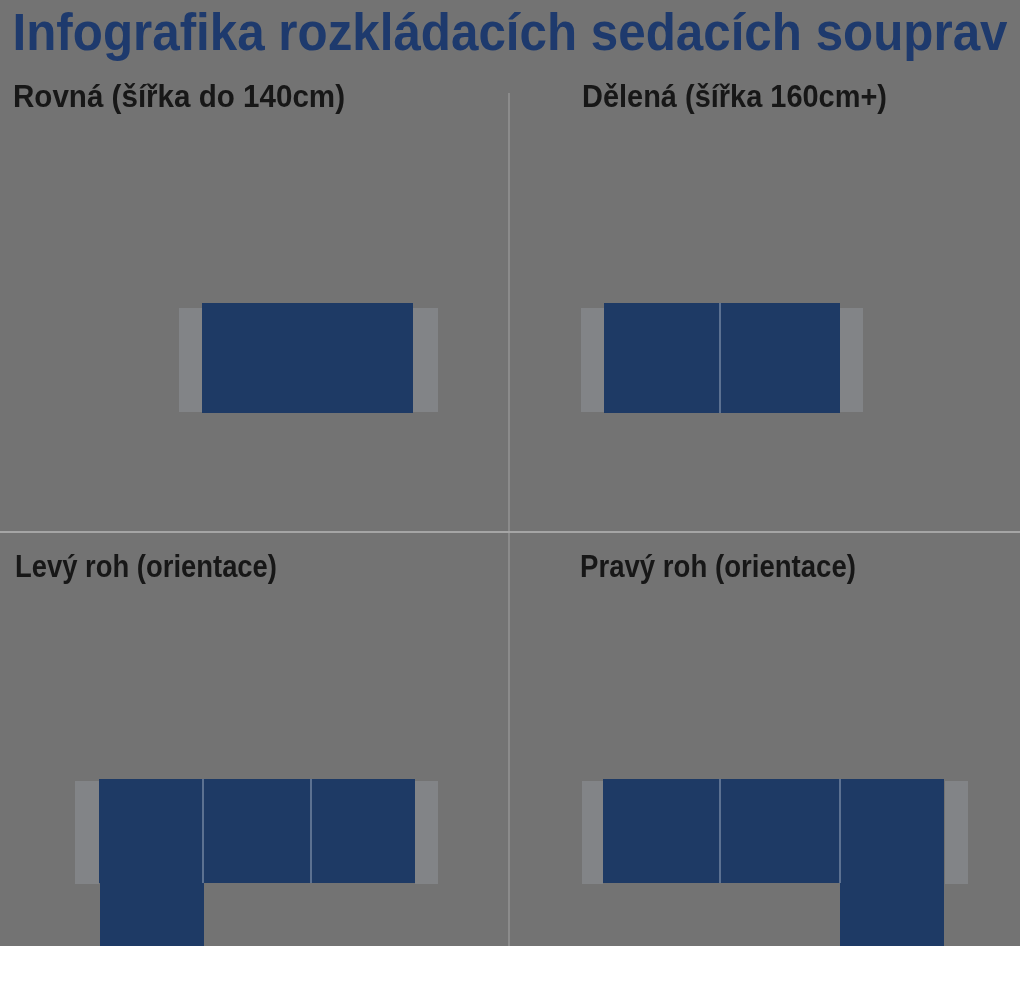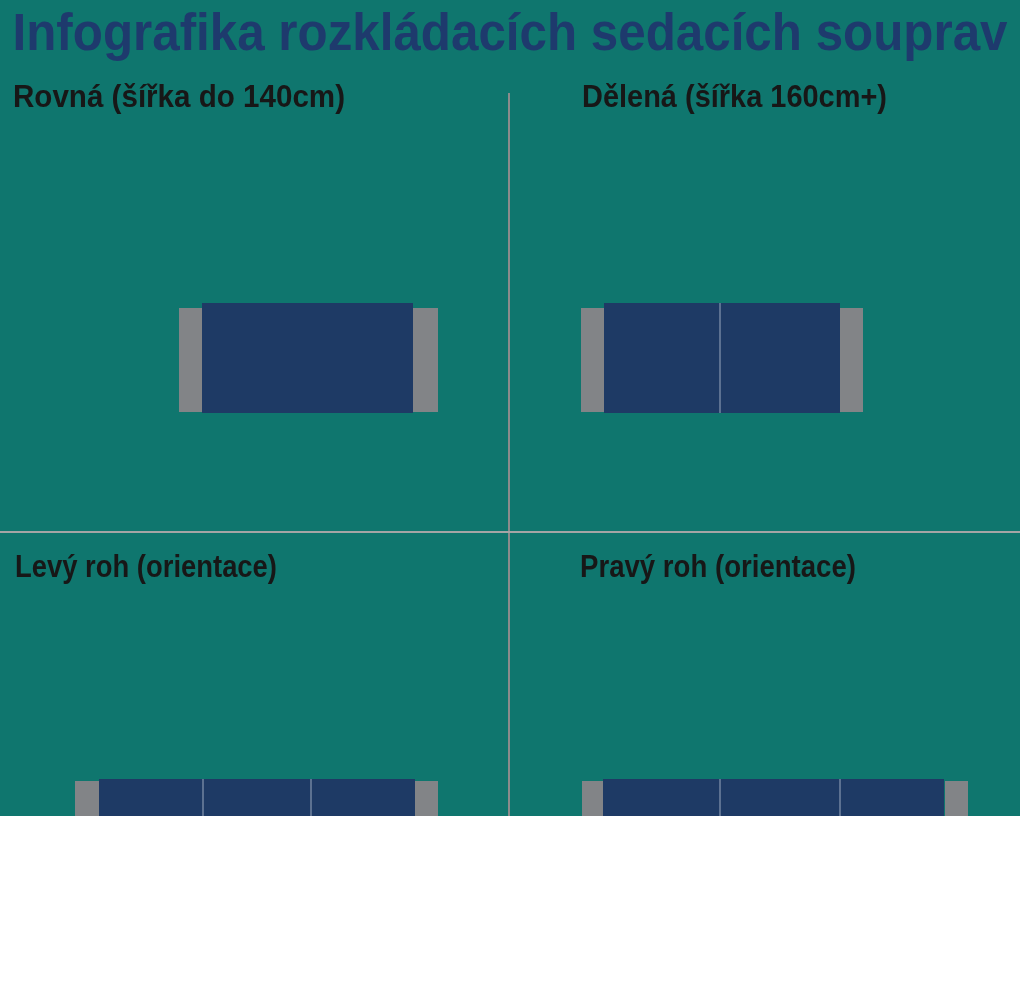--- a/index.html
+++ b/index.html
@@ -1,20 +1,20 @@
 <!DOCTYPE html>
 <html><head>
 <meta charset="utf-8">
 <style>
   html, body { margin: 0; padding: 0; background: #ffffff; }
   .canvas {
     position: relative;
     width: 1020px;
-    height: 816px;
-    background: #0f766e;
+    height: 946px;
+    background: #737373;
     overflow: hidden;
     font-family: "Liberation Sans", sans-serif;
   }
   svg { display: block; }
   .title-text {
     font-family: "Liberation Sans", "DejaVu Sans", sans-serif;
     font-weight: bold;
     font-size: 51px;
   }
   .quad-label {

